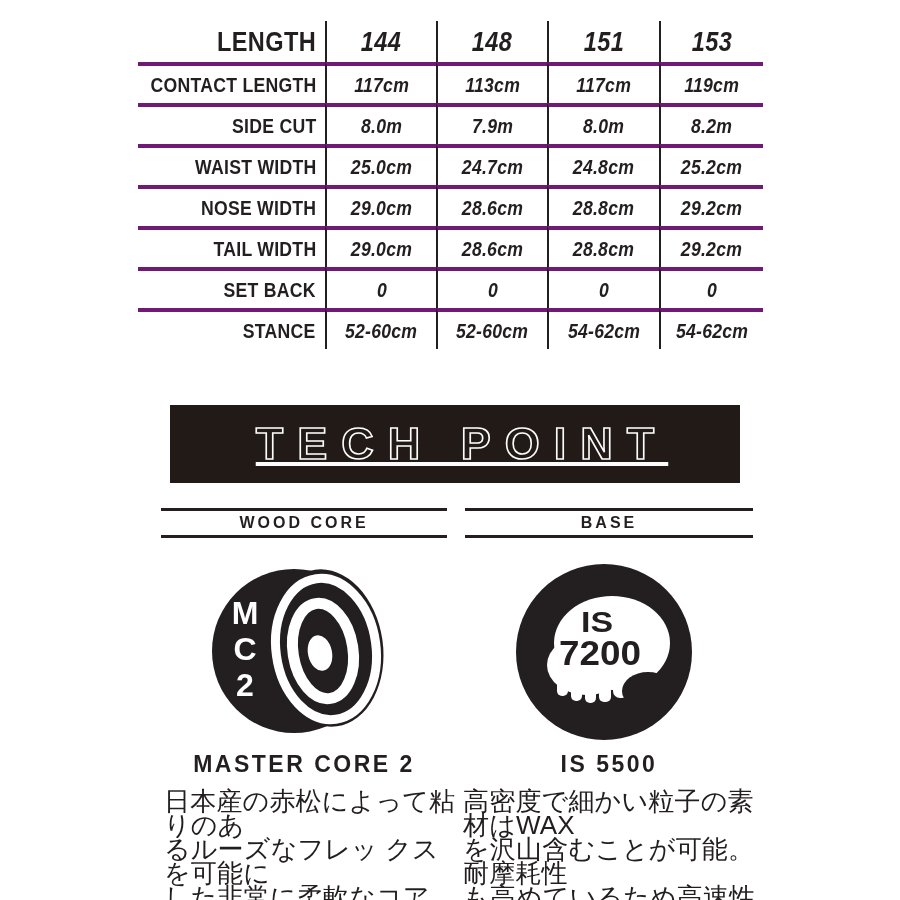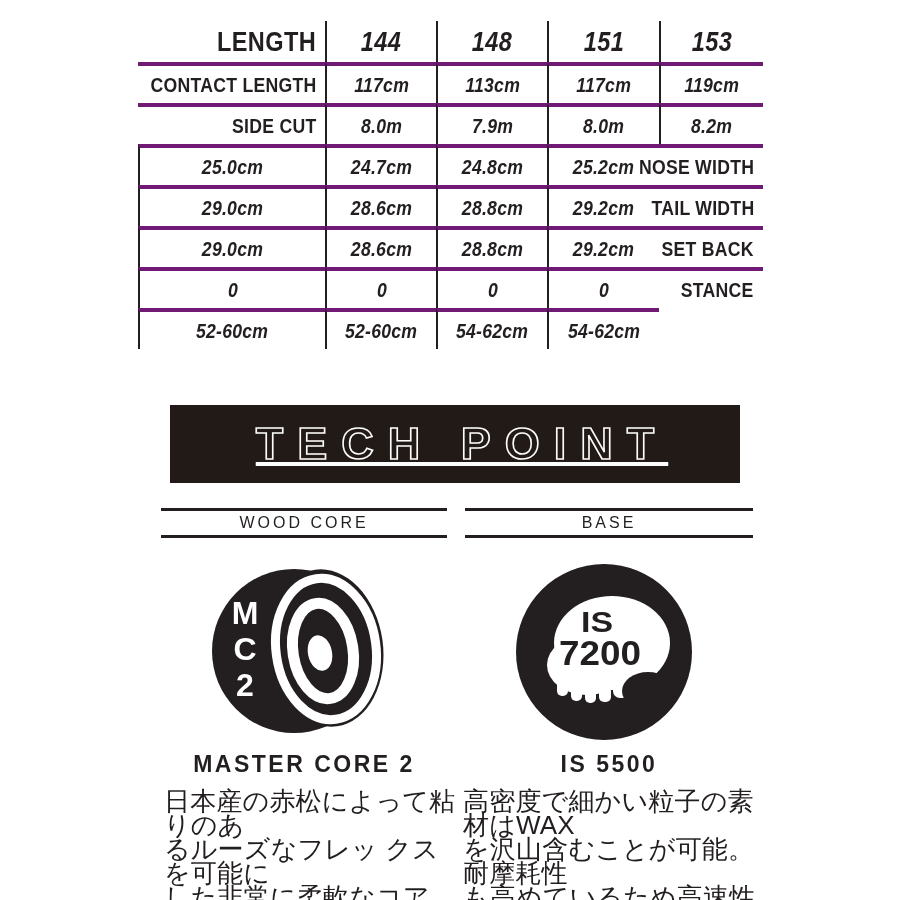--- a/index.html
+++ b/index.html
@@ -31,21 +31,21 @@
   }
   .banner-text{
     font-size:45px;font-weight:bold;letter-spacing:14px;text-indent:14px;
     color:transparent;-webkit-text-stroke:1.6px #fdfdfd;white-space:nowrap;text-decoration:underline;
   }
   
   .col-header{
     position:absolute;top:508px;height:30px;box-sizing:border-box;
     border-top:3px solid #231f20;border-bottom:3px solid #231f20;
     display:flex;align-items:center;justify-content:center;
-    font-size:16px;font-weight:normal;letter-spacing:3px;
+    font-size:16px;font-weight:bold;letter-spacing:3px;
   }
   .col-header.left{left:161px;width:286px;}
   .col-header.right{left:465px;width:288px;}
   
   .logo{position:absolute;}
   .logo.mc2{left:205px;top:562px;}
   .logo.is7200{left:512px;top:560px;}
   .logo-label{
     position:absolute;top:751px;text-align:center;
     font-size:23px;font-weight:bold;letter-spacing:2.5px;
@@ -106,20 +106,23 @@
   <div class="cell bt bl">
       <span class="cond val-txt">7.9m</span>
     </div>
   <div class="cell bt bl">
       <span class="cond val-txt">8.0m</span>
     </div>
   <div class="cell bt bl">
       <span class="cond val-txt">8.2m</span>
     </div>
 
+  <div class="cell rt bt">
+      <span class="cond lbl-txt">WAIST WIDTH</span>
+    </div>
   <div class="cell bt bl">
       <span class="cond val-txt">25.0cm</span>
     </div>
   <div class="cell bt bl">
       <span class="cond val-txt">24.7cm</span>
     </div>
   <div class="cell bt bl">
       <span class="cond val-txt">24.8cm</span>
     </div>
   <div class="cell bt bl">

